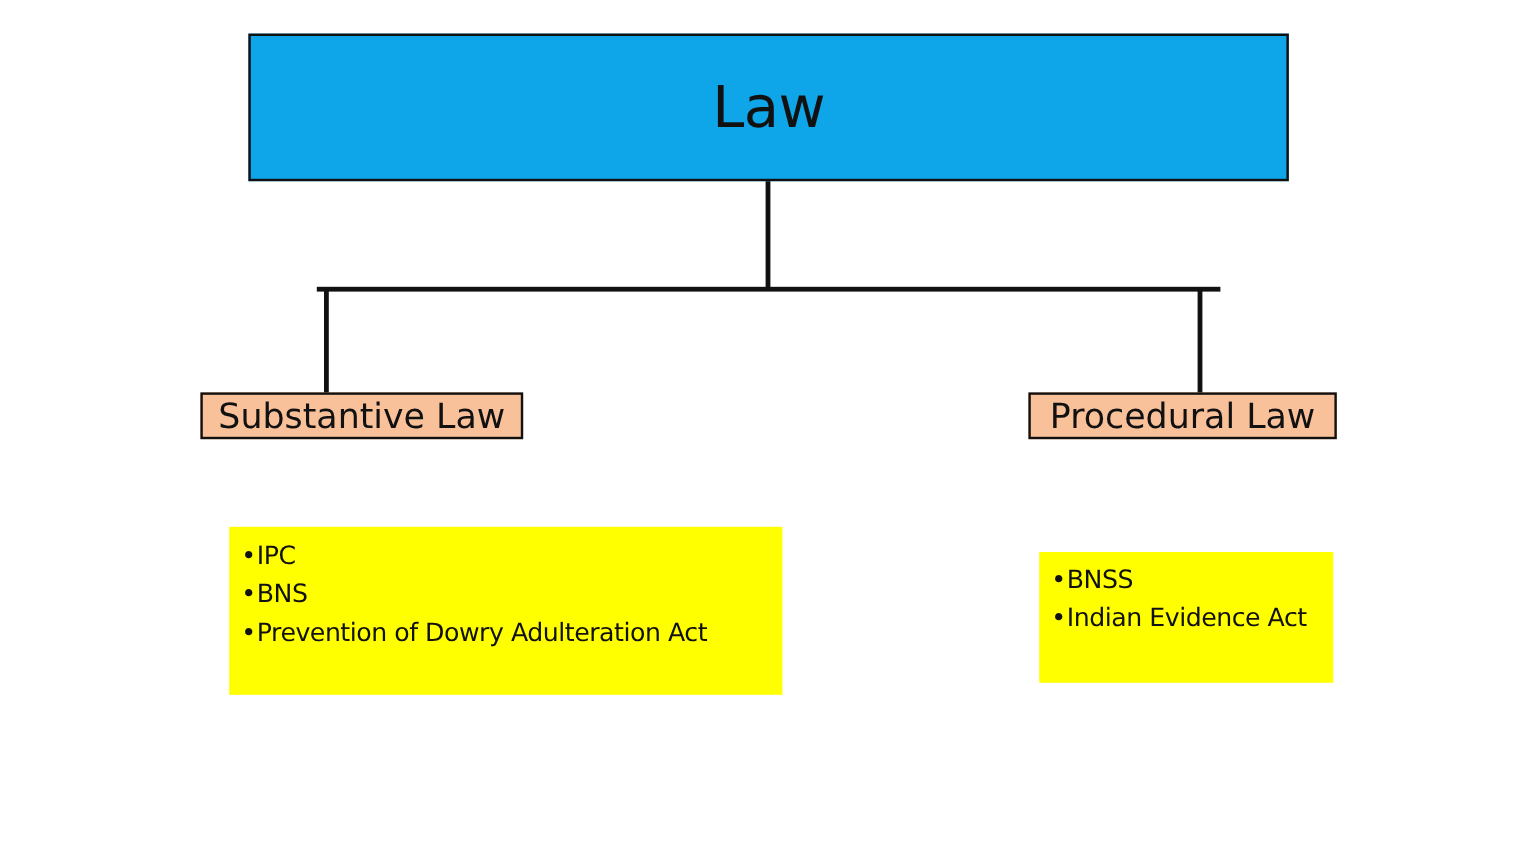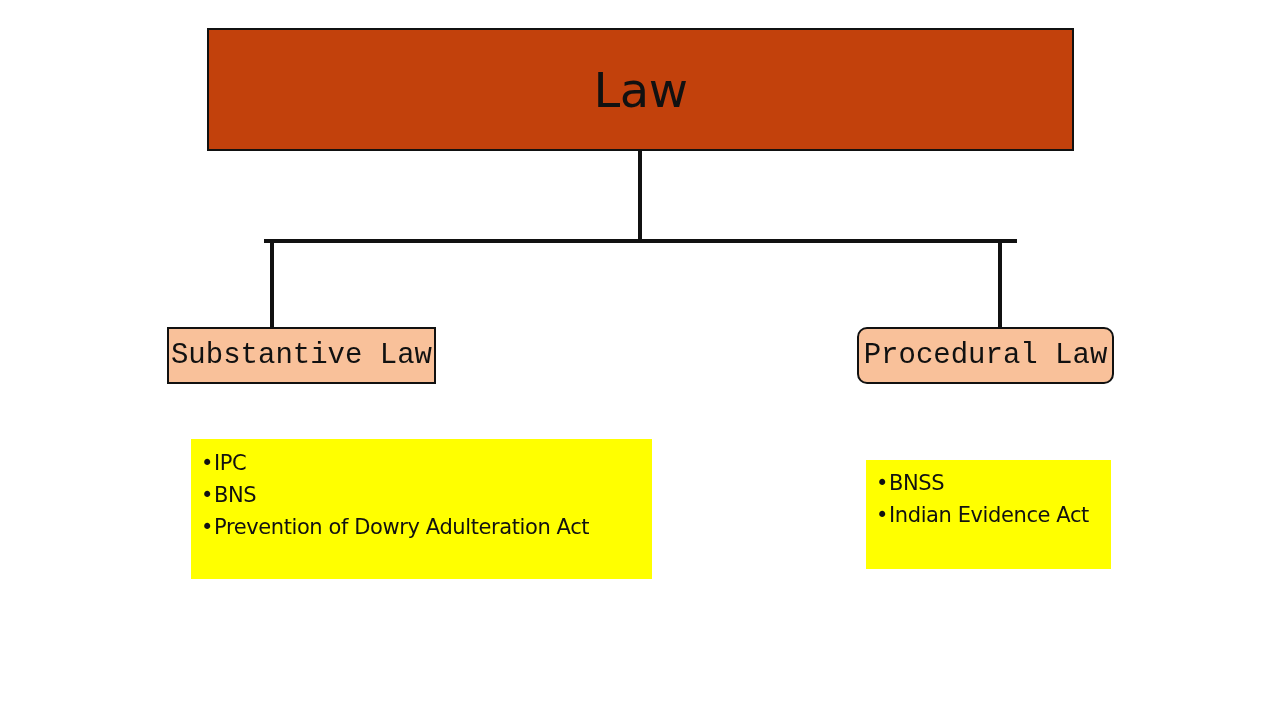--- a/index.html
+++ b/index.html
@@ -3,26 +3,26 @@
 <meta charset="utf-8">
 <style>
   html, body { margin: 0; padding: 0; }
   body {
     width: 1280px; height: 720px; position: relative; overflow: hidden;
     background: #ffffff;
     font-family: "DejaVu Sans", "Liberation Sans", sans-serif;
     color: #111111;
   }
   .box { position: absolute; box-sizing: border-box; border: 2px solid #111; display: flex; align-items: center; justify-content: center; }
-  .root { left: 207px; top: 28px; width: 867px; height: 123px; background: #c2410c; }
+  .root { left: 207px; top: 28px; width: 867px; height: 123px; background: #0ea5e9; }
   .root span { font-size: 48px; letter-spacing: -0.5px; }
-  .child { height: 57px; background: #f9c19a; font-family: Liberation Mono, monospace; }
+  .child { height: 39px; background: #f9c19a; }
   .child span { font-size: 29px; white-space: nowrap; }
   .sub { left: 167px; top: 327px; width: 269px; }
-  .proc { left: 857px; top: 327px; width: 257px; border-radius: 10px; }
+  .proc { left: 857px; top: 327px; width: 257px; }
   .line { position: absolute; background: #111; }
   .list { position: absolute; background: #ffff00; box-sizing: border-box; padding: 8px 10px; }
   .list ul { list-style: none; margin: 0; padding: 0; }
   .list li { font-size: 21px; line-height: 32px; white-space: nowrap; letter-spacing: -0.4px; }
   .list li::before { content: "\2022"; margin-right: 1px; }
   .list-sub { left: 191px; top: 439px; width: 461px; height: 140px; padding-top: 8px; }
   .list-proc { left: 840px; top: 460px; width: 245px; height: 109px; padding-top: 7px; margin-left: 26px; }
 </style>
 </head>
 <body>

